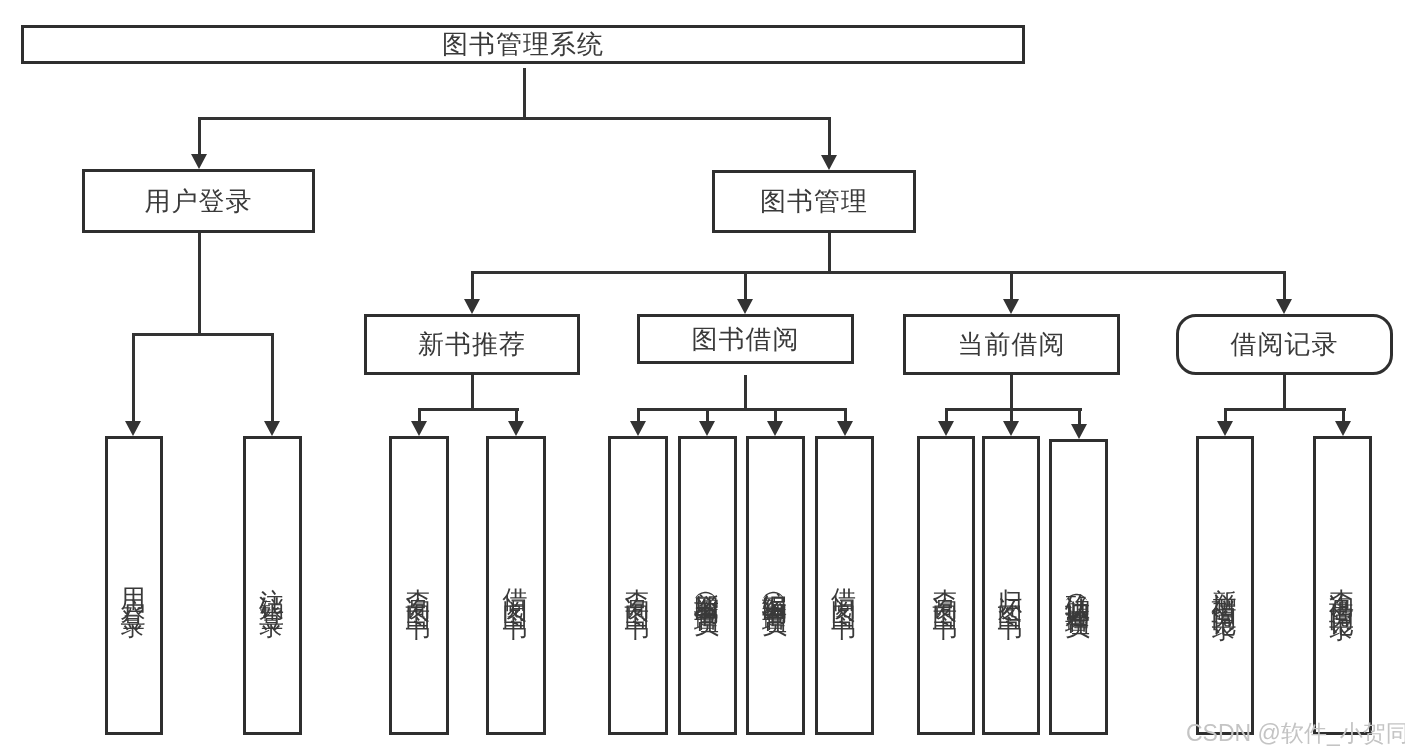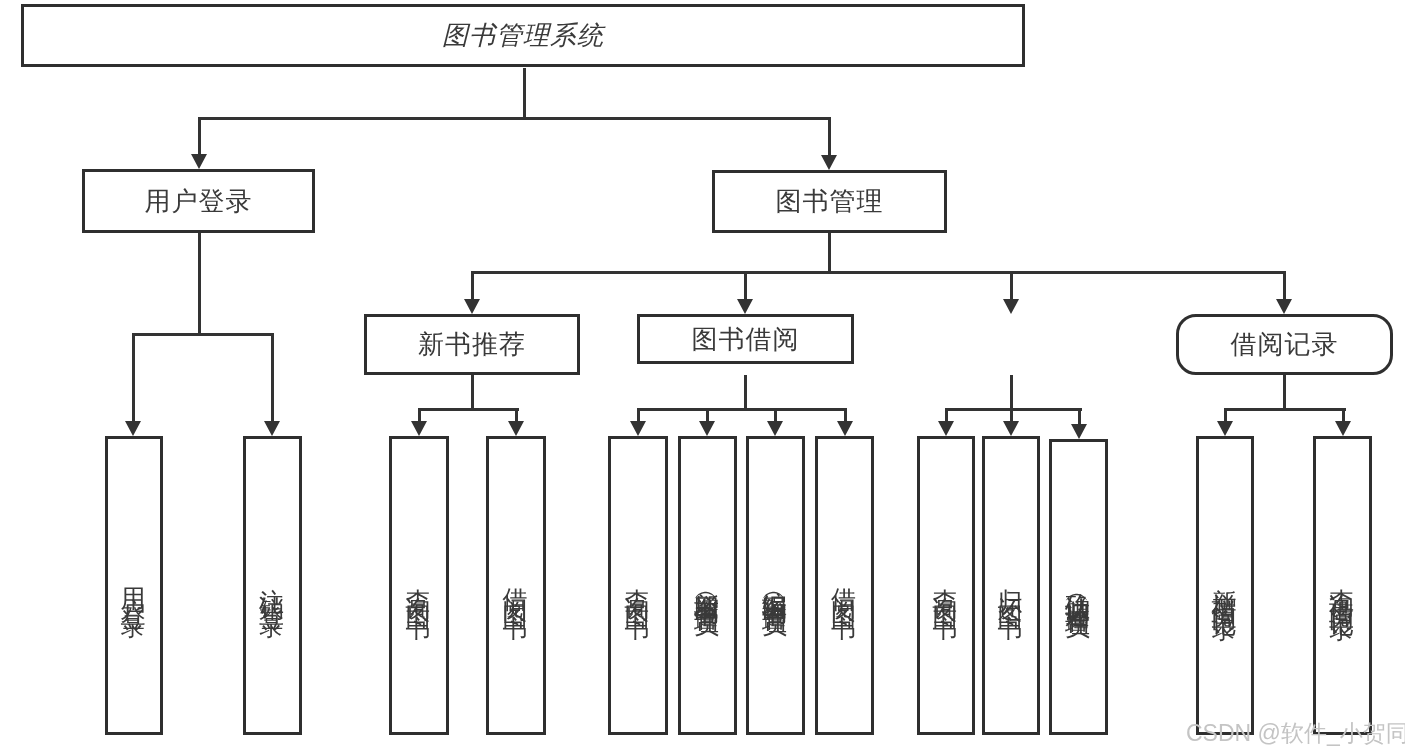--- a/index.html
+++ b/index.html
@@ -54,35 +54,35 @@
     color: #c4c4c4;
     white-space: nowrap;
     z-index: 10;
   }
 </style>
 </head>
 <body>
 
 <div id="canvas">
 
-  <div class="box" style="left:21px; top:4px; width:1004px; height:63px;font-style:italic;">
+  <div class="box" style="left:21px; top:25px; width:1004px; height:39px;">
     <span class="h-label">图书管理系统</span>
   </div>
 
   <div class="vline" style="left:523px; top:68px; height:50px;"></div>
   <div class="hline" style="left:198px; top:117px; width:633px;"></div>
   <div class="vline" style="left:198px; top:117px; height:39px;"></div>
   <div class="arr" style="left:191px; top:154px;"></div>
   <div class="vline" style="left:828px; top:117px; height:40px;"></div>
   <div class="arr" style="left:821px; top:155px;"></div>
 
   <div class="box" style="left:82px; top:169px; width:233px; height:64px;">
     <span class="h-label">用户登录</span>
   </div>
-  <div class="box" style="left:712px; top:170px; width:235px; height:63px;">
+  <div class="box" style="left:712px; top:170px; width:204px; height:63px;">
     <span class="h-label">图书管理</span>
   </div>
 
   <div class="vline" style="left:198px; top:233px; height:103px;"></div>
   <div class="hline" style="left:132px; top:333px; width:142px;"></div>
   <div class="vline" style="left:132px; top:333px; height:89px;"></div>
   <div class="arr" style="left:125px; top:421px;"></div>
   <div class="vline" style="left:271px; top:333px; height:89px;"></div>
   <div class="arr" style="left:264px; top:421px;"></div>
 
@@ -95,20 +95,23 @@
   <div class="vline" style="left:1010px; top:271px; height:30px;"></div>
   <div class="arr" style="left:1003px; top:299px;"></div>
   <div class="vline" style="left:1283px; top:271px; height:30px;"></div>
   <div class="arr" style="left:1276px; top:299px;"></div>
 
   <div class="box" style="left:364px; top:314px; width:216px; height:61px;text-align:right;">
     <span class="h-label">新书推荐</span>
   </div>
   <div class="box" style="left:637px; top:314px; width:217px; height:50px;">
     <span class="h-label">图书借阅</span>
+  </div>
+  <div class="box" style="left:903px; top:314px; width:217px; height:61px;">
+    <span class="h-label">当前借阅</span>
   </div>
   <div class="box" style="left:1176px; top:314px; width:217px; height:61px;border-radius:20px;">
     <span class="h-label">借阅记录</span>
   </div>
 
   <div class="vline" style="left:471px; top:375px; height:36px;"></div>
   <div class="hline" style="left:418px; top:408px; width:101px;"></div>
   <div class="vline" style="left:418px; top:408px; height:16px;"></div>
   <div class="arr" style="left:411px; top:421px;"></div>
   <div class="vline" style="left:515px; top:408px; height:16px;"></div>

